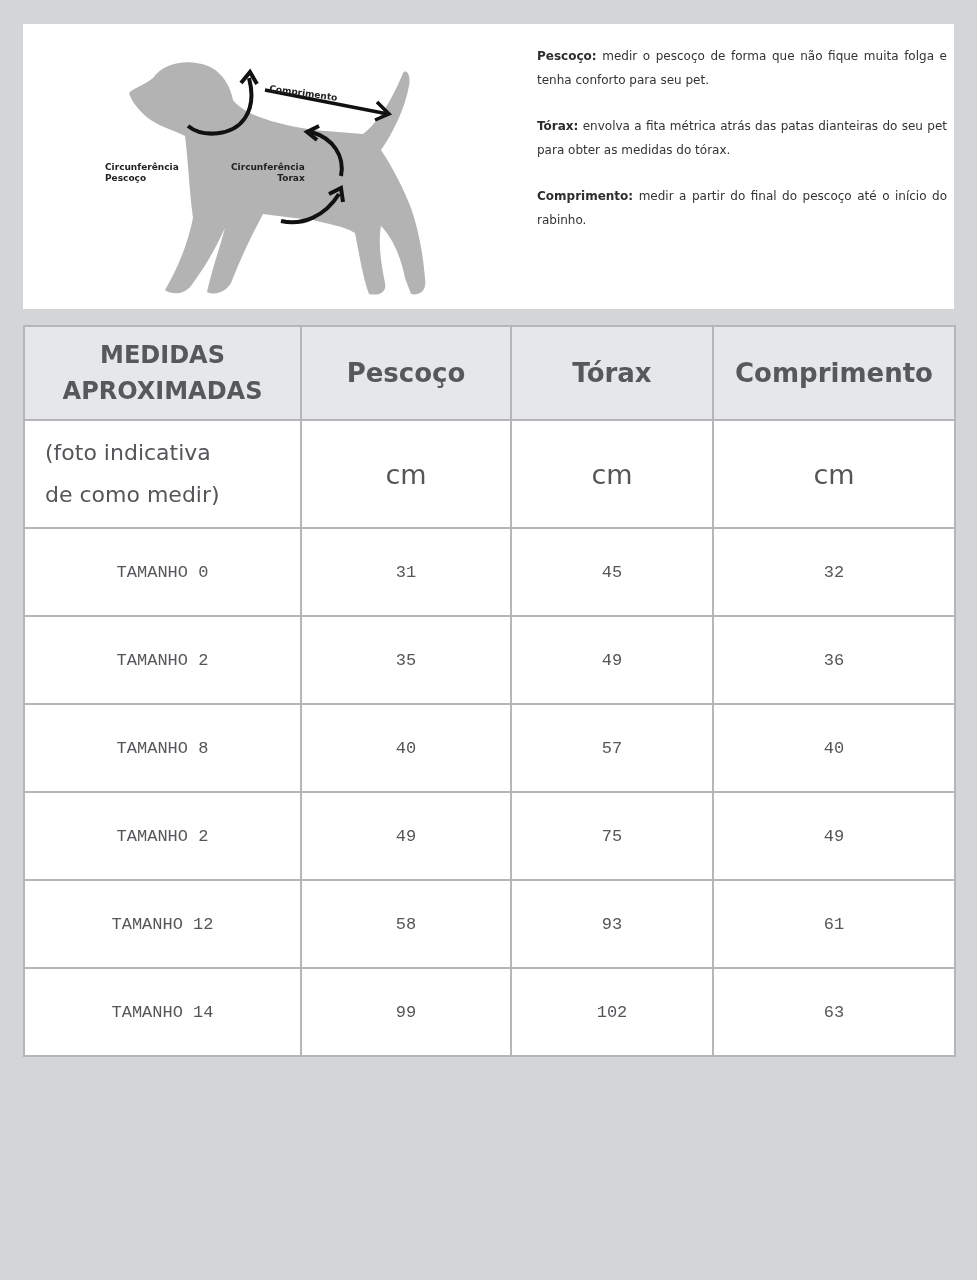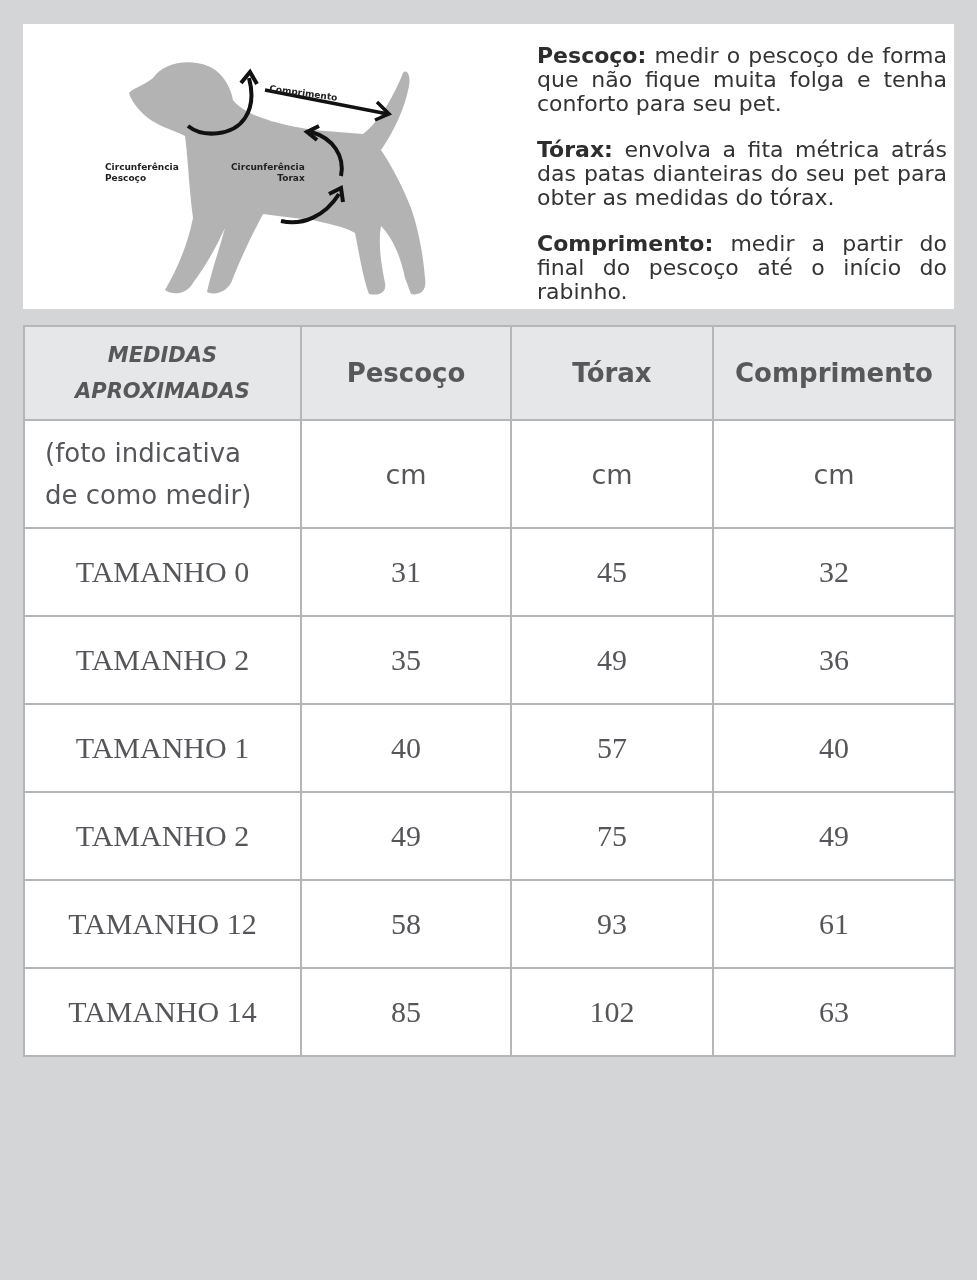--- a/index.html
+++ b/index.html
@@ -22,21 +22,21 @@
   }
   .dog-label {
     position: absolute;
     font-family: "DejaVu Sans", sans-serif;
     font-weight: bold; font-size: 9px; color: #222;
     line-height: 11px;
   }
   .instructions {
     position: absolute; left: 514px; top: 20px; width: 410px;
     font-family: "DejaVu Sans", sans-serif;
-    font-size: 22px; line-height: 24px; color: #333;
+    font-size: 12px; line-height: 24px; color: #333;
   }
   .instr-block { margin-bottom: 22px; text-align: justify; margin-top: 12px; }
   .instr-block b { font-weight: bold; color: #2d2d2d; }
 
   .size-table {
     position: absolute; left: 23px; top: 325px;
     width: 931px; border-collapse: collapse;
     table-layout: fixed;
     background: #ffffff;
   }
@@ -44,27 +44,27 @@
     border: 2px solid #b4b6b9;
     text-align: center; vertical-align: middle;
     padding: 0;
   }
   .size-table thead th {
     background: #e6e7e9;
     height: 92px;
     font-family: "DejaVu Sans", sans-serif;
     font-weight: bold; font-size: 26px; color: #57585a;
   }
-  .size-table thead th.first { font-size: 21px; line-height: 36px; font-style: italic; }
+  .size-table thead th.first { font-size: 24px; line-height: 36px; }
   .unit-row td { height: 106px; font-size: 27px; font-family: "DejaVu Sans", sans-serif; }
-  .unit-row td.first { text-align: left; padding-left: 20px; line-height: 42px; font-size: 26px; border-radius: 6px; }
+  .unit-row td.first { text-align: left; padding-left: 20px; line-height: 42px; font-size: 22px; border-radius: 6px; }
   .data-row td {
     height: 86px;
-    font-family: Liberation Serif, serif;
-    font-size: 30px; color: #555659;
+    font-family: Liberation Mono, monospace;
+    font-size: 17px; color: #555659;
   }
 </style>
 </head>
 <body>
 
 <div class="top-panel">
   <div class="dog-figure">
     <svg width="340" height="260" viewBox="0 0 340 260">
 
       <path fill="#b3b3b3" d="
@@ -147,37 +147,37 @@
       <td>45</td>
       <td>32</td>
     </tr>
     <tr class="data-row">
       <td>TAMANHO 2</td>
       <td>35</td>
       <td>49</td>
       <td>36</td>
     </tr>
     <tr class="data-row">
-      <td>TAMANHO 1</td>
+      <td>TAMANHO 8</td>
       <td>40</td>
       <td>57</td>
       <td>40</td>
     </tr>
     <tr class="data-row">
       <td>TAMANHO 2</td>
       <td>49</td>
       <td>75</td>
       <td>49</td>
     </tr>
     <tr class="data-row">
       <td>TAMANHO 12</td>
       <td>58</td>
       <td>93</td>
       <td>61</td>
     </tr>
     <tr class="data-row">
       <td>TAMANHO 14</td>
-      <td>85</td>
+      <td>99</td>
       <td>102</td>
       <td>63</td>
     </tr>
   </tbody>
 </table>
 
 </body></html>

